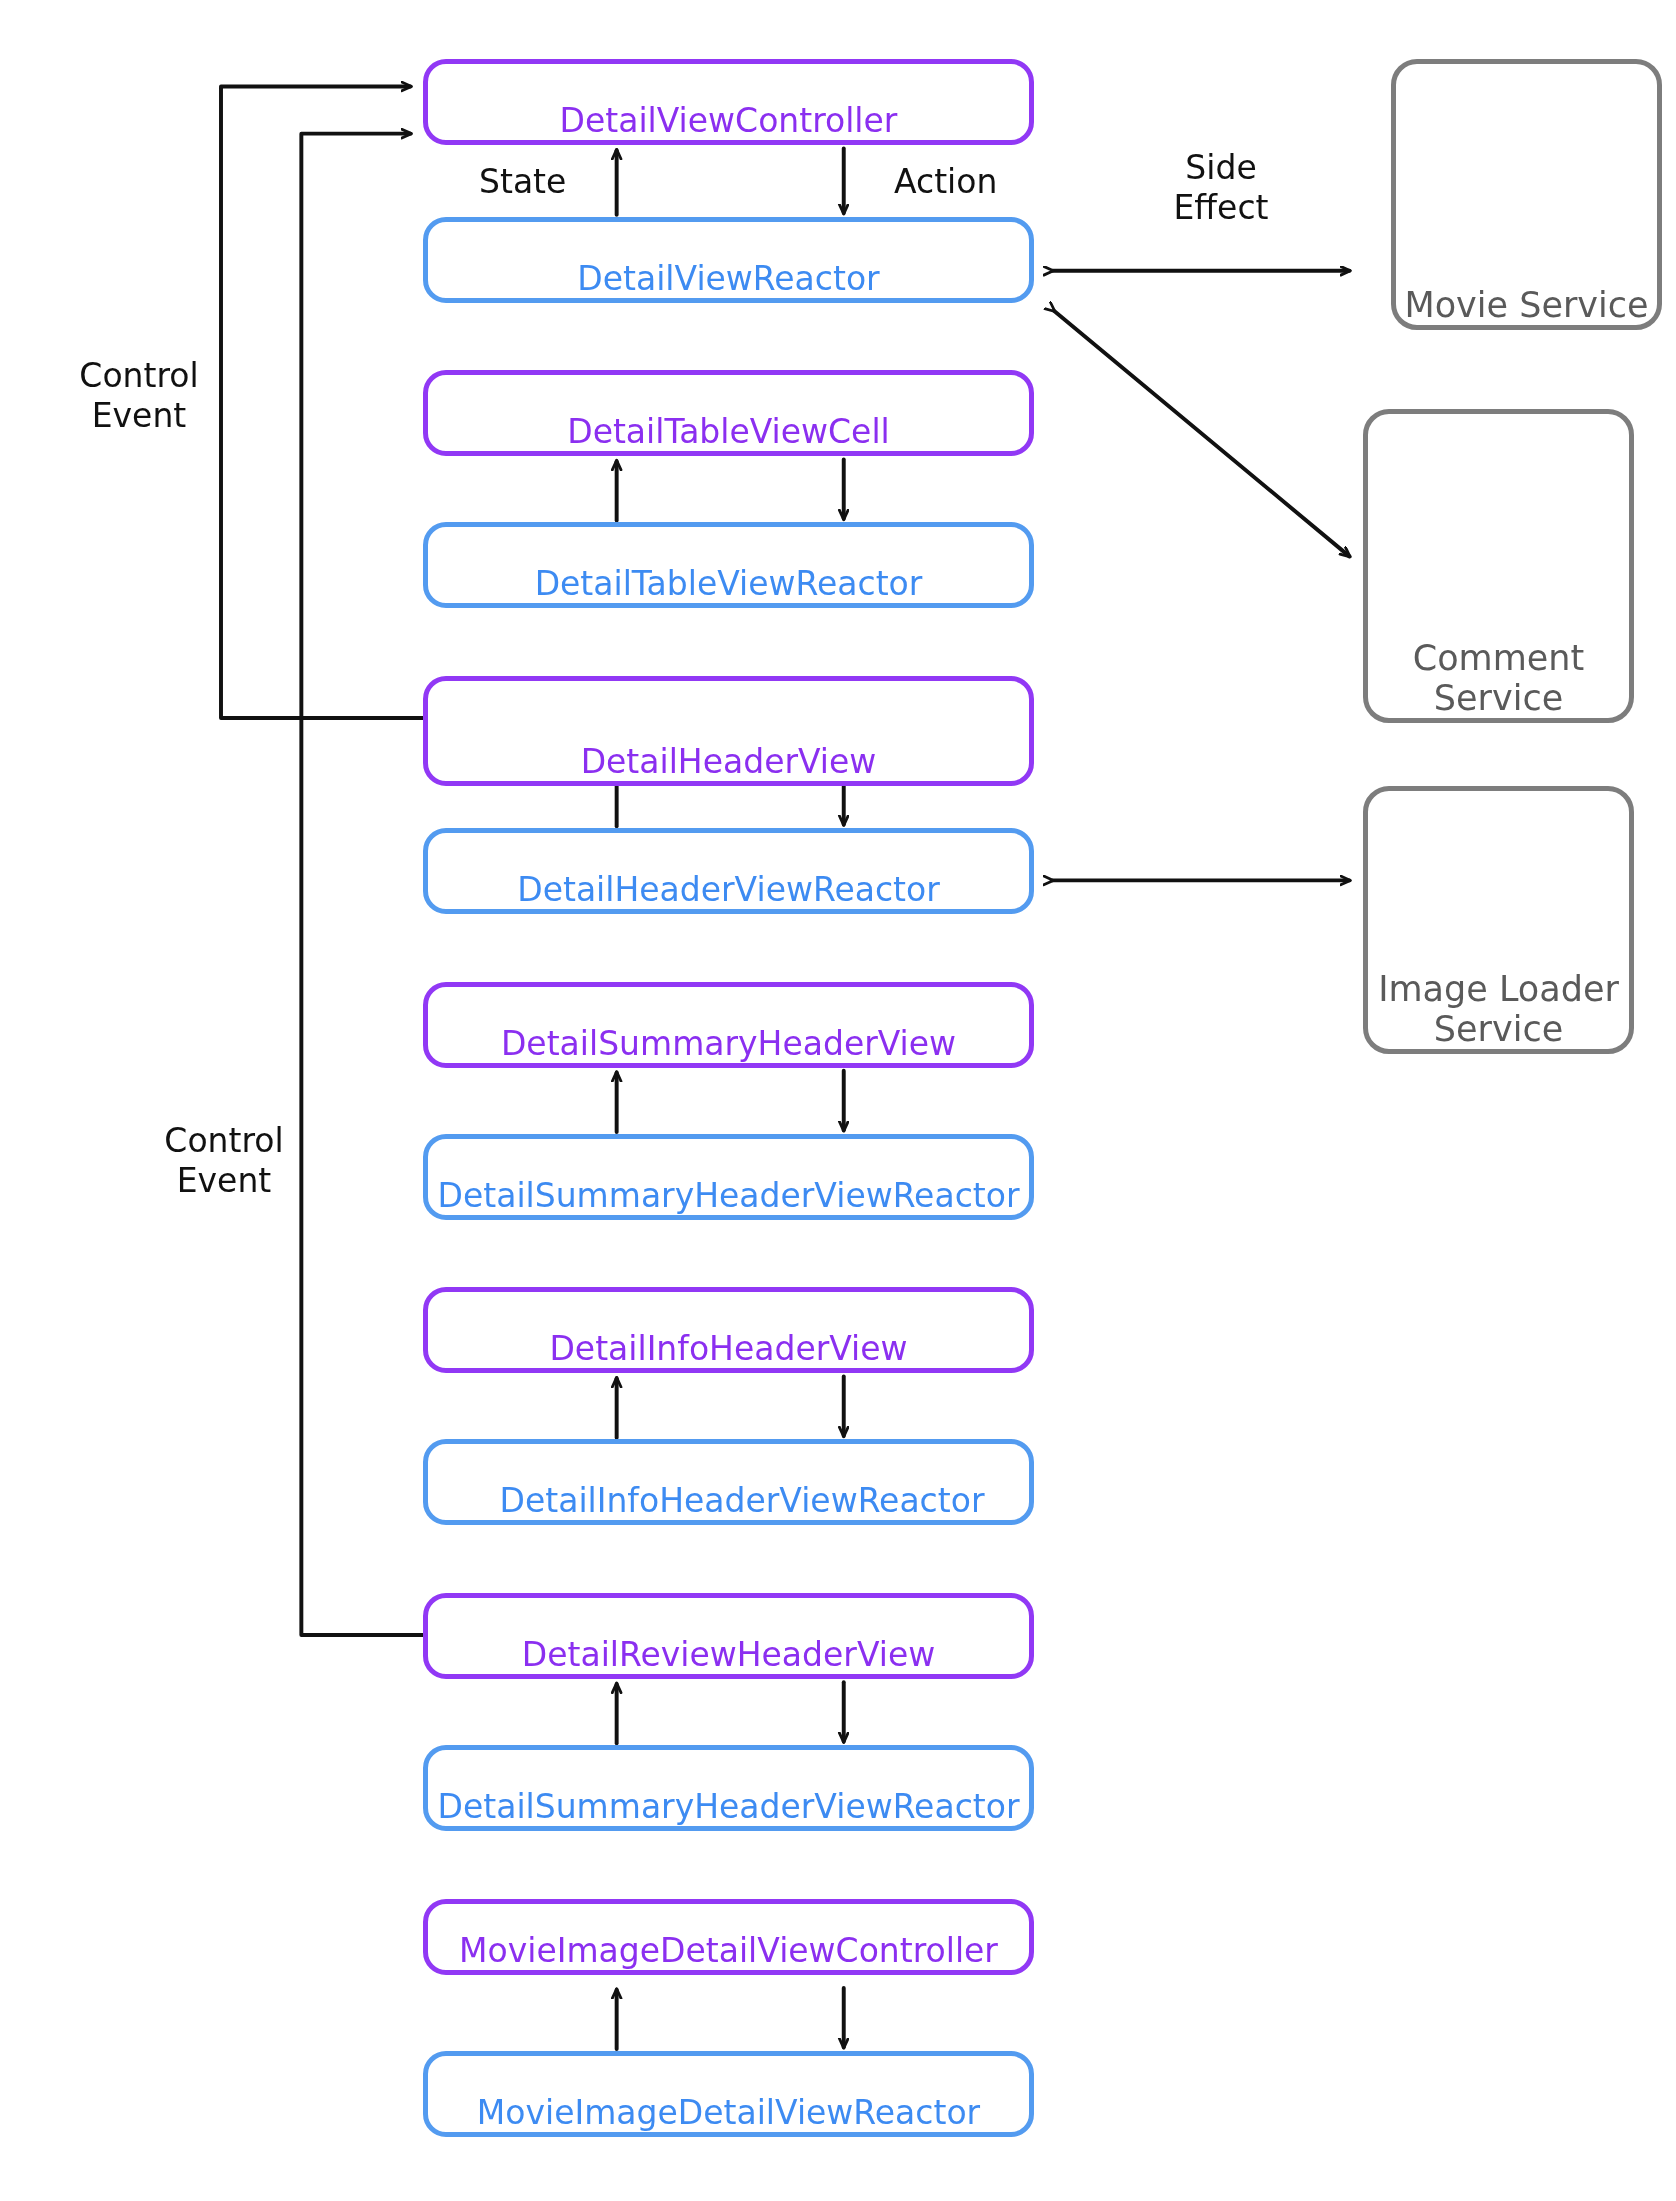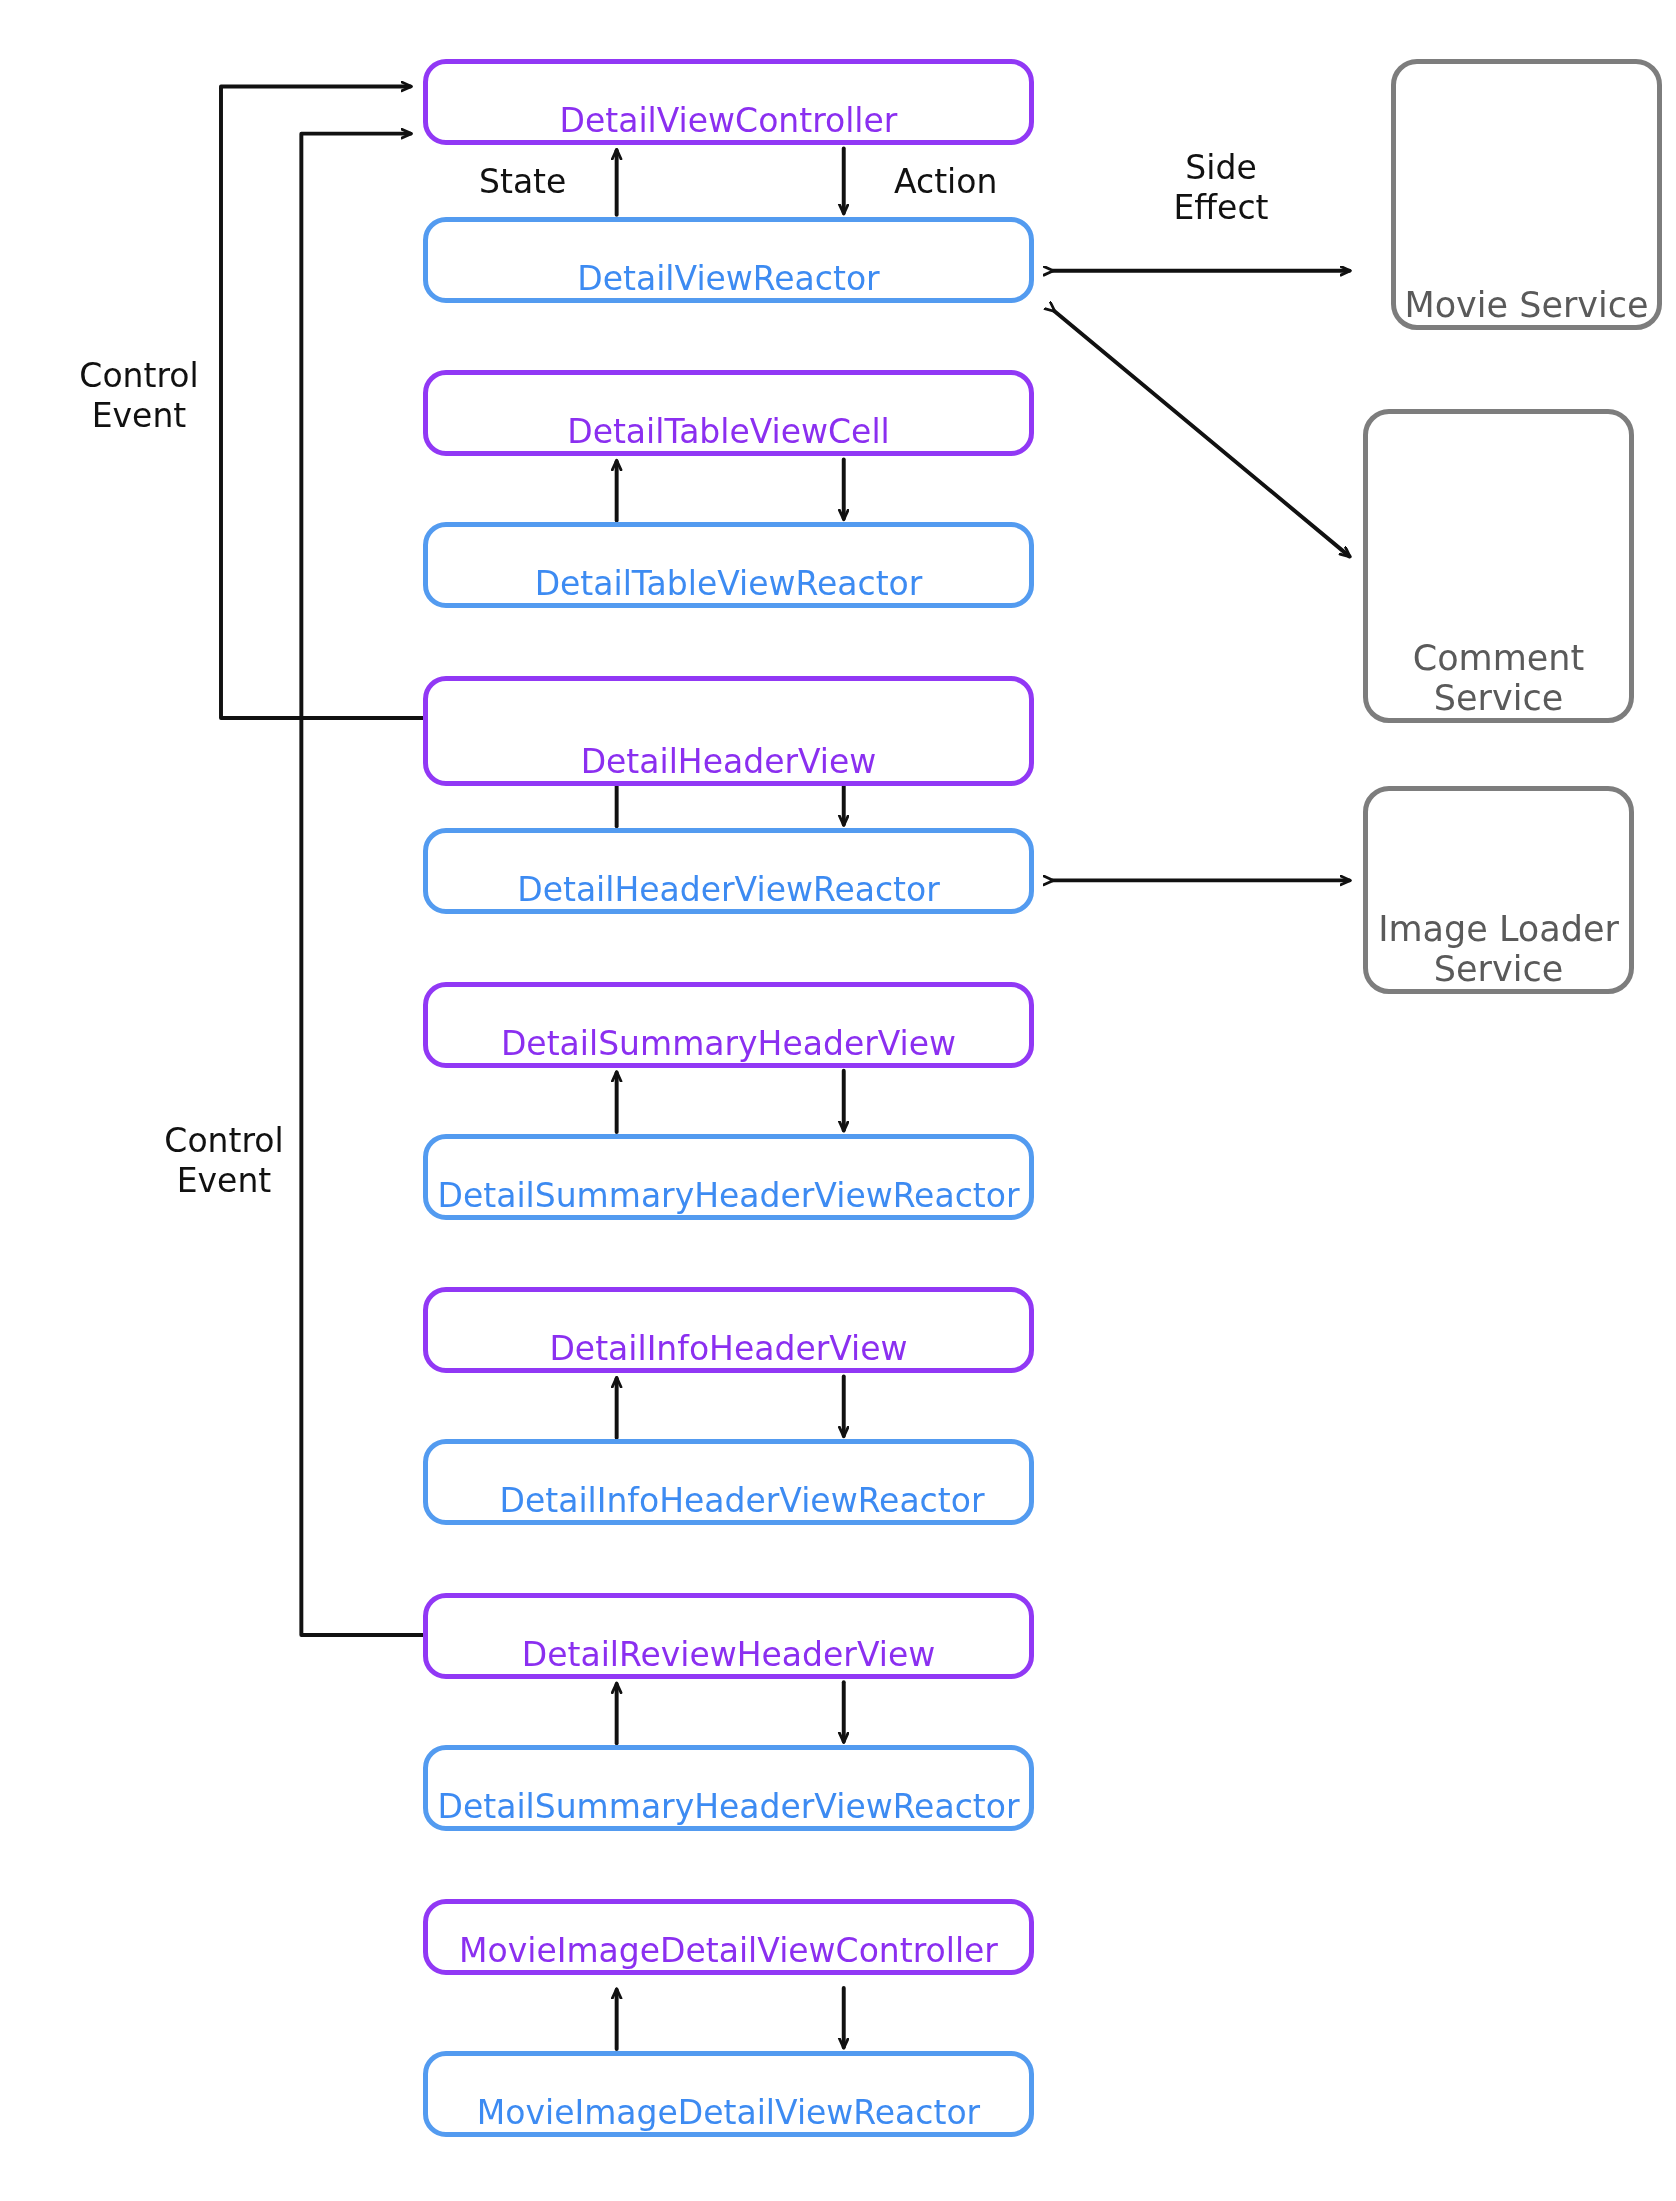--- a/index.html
+++ b/index.html
@@ -138,21 +138,21 @@
   <div class="node service" style="left:1363px;top:59px;width:271px;height:271px;margin-left:28px;">
     <span class="lbl">Movie
 Service</span>
   </div>
 
   <div class="node service" style="left:1363px;top:409px;width:271px;height:314px;">
     <span class="lbl">Comment
 Service</span>
   </div>
 
-  <div class="node service" style="left:1363px;top:786px;width:271px;height:208px;">
+  <div class="node service" style="left:1363px;top:786px;width:271px;height:268px;">
     <span class="lbl">Image
 Loader
 Service</span>
   </div>
 
   <div class="edge-label" style="left:479px;top:162px;">State</div>
 
   <div class="edge-label" style="left:894px;top:162px;">Action</div>
 
   <div class="edge-label" style="left:1151px;top:148px;width:140px;">Side

